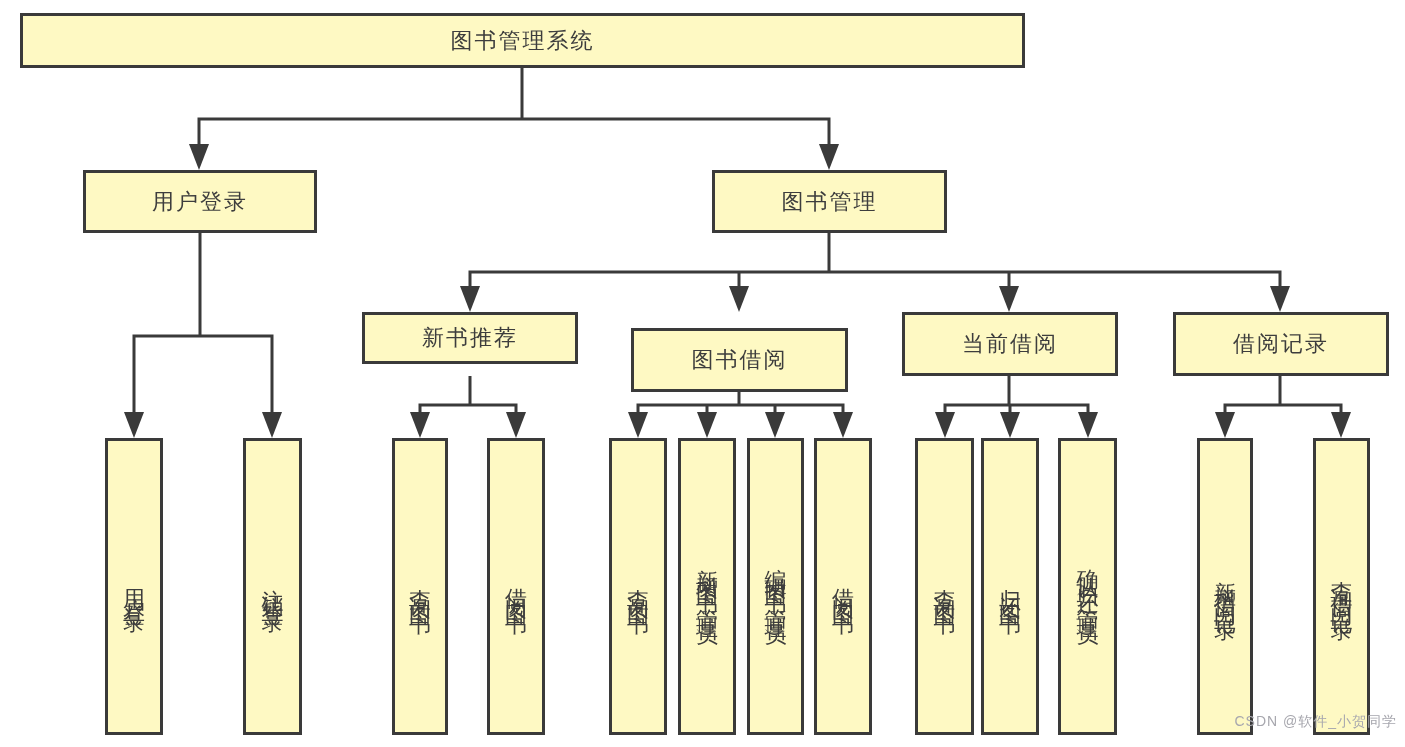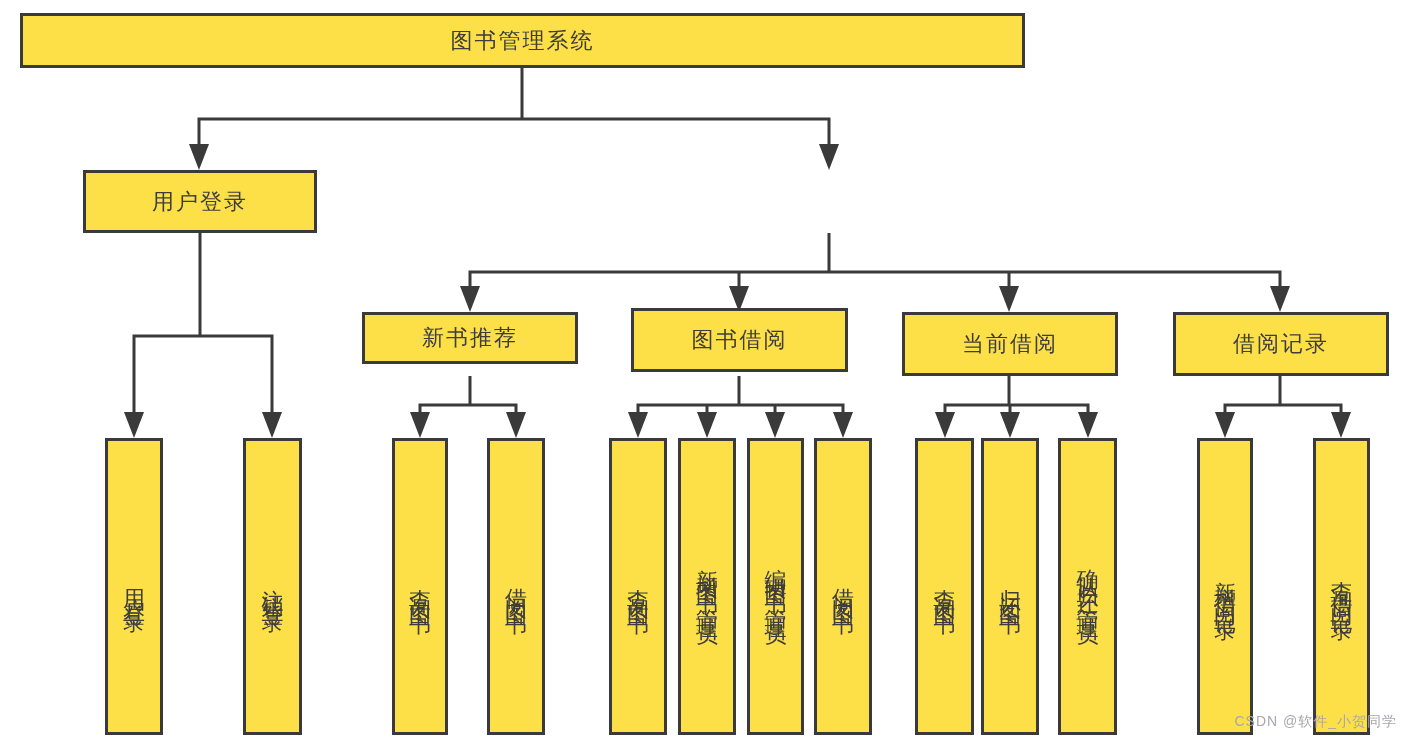--- a/index.html
+++ b/index.html
@@ -13,21 +13,21 @@
   }
   .conn-layer {
     position: absolute;
     left: 0; top: 0;
     width: 1405px; height: 747px;
     z-index: 1;
   }
   .node {
     position: absolute;
     box-sizing: border-box;
-    background: #fde047;
+    background: #fef9c3;
     border: 3px solid #3a3a3a;
     display: flex;
     align-items: center;
     justify-content: center;
     z-index: 2;
   }
   .node .label {
     color: #3d3d3d;
     font-size: 22px;
     letter-spacing: 2px;
@@ -98,24 +98,27 @@
         <polygon points="1331,412 1351,412 1341,438" fill="#3a3a3a"></polygon>
       </g>
     </svg>
   <div class="watermark">CSDN @软件_小贺同学</div>
 <div class="node" style="left: 20px; top: 13px; width: 1005px; height: 55px;">
       <span class="label">图书管理系统</span>
     </div>
     <div class="node" style="left: 83px; top: 170px; width: 234px; height: 63px;">
       <span class="label">用户登录</span>
     </div>
+    <div class="node" style="left: 712px; top: 170px; width: 235px; height: 63px;">
+      <span class="label">图书管理</span>
+    </div>
     <div class="node" style="left: 362px; top: 312px; width: 216px; height: 52px;">
       <span class="label">新书推荐</span>
     </div>
-    <div class="node" style="left: 631px; top: 308px; width: 217px; height: 64px;">
+    <div class="node" style="left: 631px; top: 328px; width: 217px; height: 64px;">
       <span class="label">图书借阅</span>
     </div>
     <div class="node" style="left: 902px; top: 312px; width: 216px; height: 64px;">
       <span class="label">当前借阅</span>
     </div>
     <div class="node" style="left: 1173px; top: 312px; width: 216px; height: 64px;">
       <span class="label">借阅记录</span>
     </div>
     <div class="node v" style="left: 105px; top: 438px; width: 58px; height: 297px;">
       <span class="label">用户登录</span>

